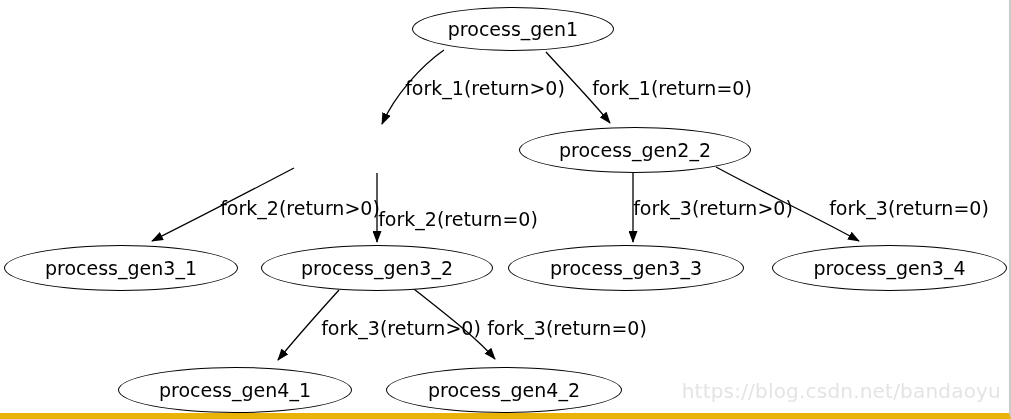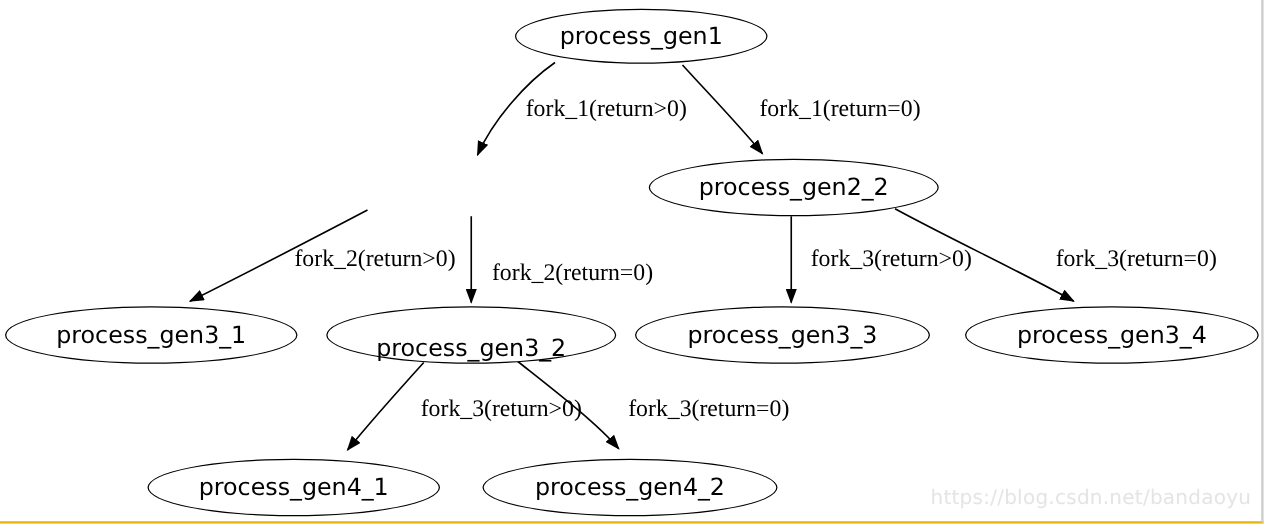--- a/index.html
+++ b/index.html
@@ -8,21 +8,21 @@
     background: #ffffff;
     font-family: "DejaVu Sans", "Liberation Sans", sans-serif;
   }
   .canvas {
     position: relative;
     width: 1011px;
     height: 419px;
     background: #ffffff;
     box-sizing: border-box;
     border-right: 2px solid #cccccc;
-    border-bottom: 2px solid #eab308;
+    border-bottom: 6px solid #eab308;
     overflow: hidden;
   }
   .edges-layer {
     position: absolute;
     left: 0;
     top: 0;
     width: 1011px;
     height: 419px;
   }
   .edges-layer path.edge {
@@ -46,37 +46,36 @@
   .edge-label {
     position: absolute;
     width: 190px;
     height: 22px;
     line-height: 22px;
     text-align: center;
     font-size: 19px;
     color: #000000;
     white-space: nowrap;
     pointer-events: none;
-    font-family: Liberation Serif, serif;
   }
   .watermark {
     position: absolute;
     right: 8px;
     bottom: 10px;
-    font-size: 16px;
+    font-size: 20px;
     color: #e4e4e4;
     letter-spacing: 0.2px;
   }
 
   
   #n-gen1   { left: 412px; top: 7px;   width: 202px; height: 44px; }
   #n-gen2_1 { left: 261px; top: 127px; width: 233px; height: 46px; }
   #n-gen2_2 { left: 519px; top: 127px; width: 232px; height: 46px; }
   #n-gen3_1 { left: 4px;   top: 245px; width: 234px; height: 46px; }
-  #n-gen3_2 { left: 261px; top: 245px; width: 232px; height: 46px; align-items: flex-end; }
+  #n-gen3_2 { left: 261px; top: 245px; width: 232px; height: 46px; }
   #n-gen3_3 { left: 508px; top: 245px; width: 236px; height: 46px; }
   #n-gen3_4 { left: 772px; top: 245px; width: 235px; height: 46px; text-align: right; }
   #n-gen4_1 { left: 118px; top: 367px; width: 234px; height: 46px; }
   #n-gen4_2 { left: 386px; top: 367px; width: 236px; height: 46px; }
 
   
   #el-0 { left: 390px; top: 77px; }
   #el-1 { left: 577px; top: 77px; }
   #el-2 { left: 205px; top: 197px; }
   #el-3 { left: 363px; top: 208px; }

